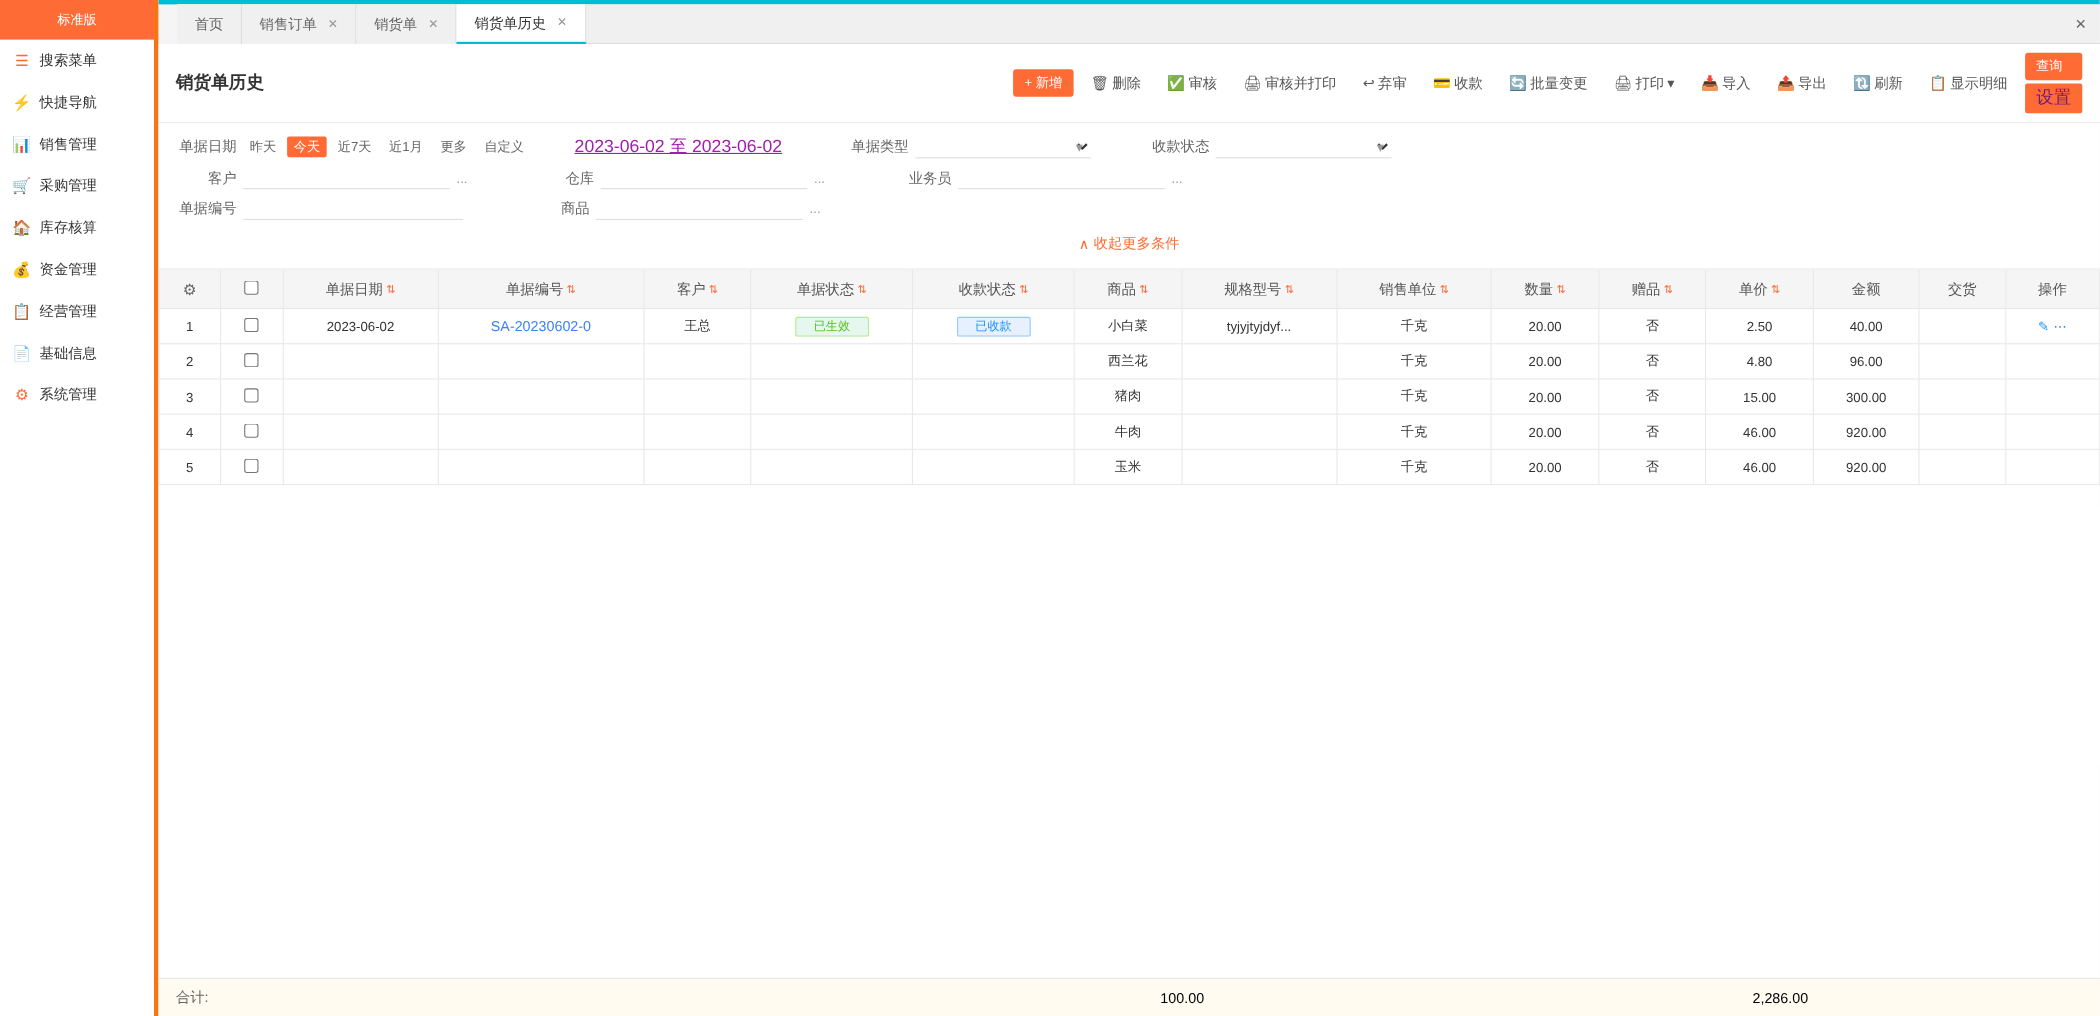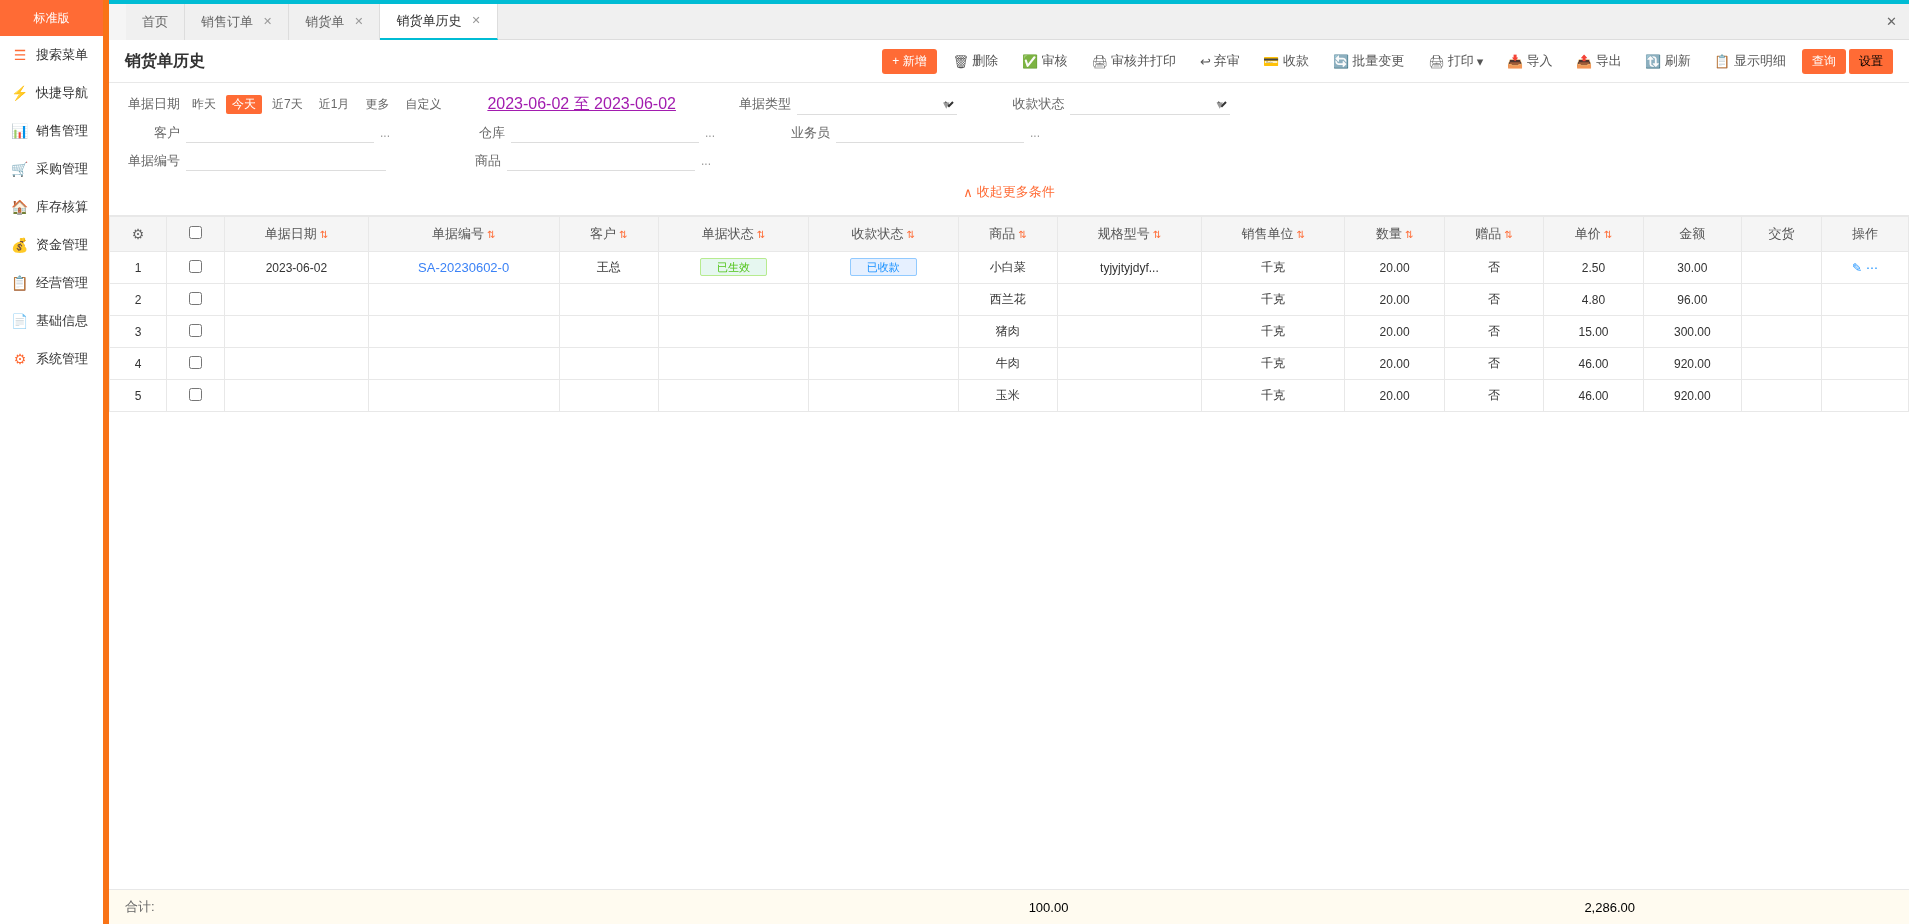--- a/index.html
+++ b/index.html
@@ -1,19 +1,19 @@
 <!DOCTYPE html>
 <html><head>
   <meta charset="utf-8">
   <style>
     * { box-sizing: border-box; margin: 0; padding: 0; font-family: 'Microsoft YaHei', Arial, sans-serif; font-size: 13px; }
     body { display: flex; height: 924px; overflow: hidden; background: #f5f5f5; }
 
     
-    .sidebar { width: 109px; background: #fff; border-right: 6px solid #f97316; display: flex; flex-direction: column; height: 100%; }
+    .sidebar { width: 144px; background: #fff; border-right: 4px solid #f97316; display: flex; flex-direction: column; height: 100%; }
     .sidebar-logo { background: #ff6b35; padding: 8px; color: white; font-size: 12px; text-align: center; height: 36px; display: flex; align-items: center; justify-content: center; }
     .sidebar-item { display: flex; align-items: center; padding: 10px 12px; cursor: pointer; color: #333; gap: 8px; }
     .sidebar-item .icon { width: 16px; height: 16px; display: flex; align-items: center; justify-content: center; color: #ff6b35; font-size: 14px; }
     .sidebar-item-label { font-size: 13px; }
 
     
     .main { flex: 1; display: flex; flex-direction: column; overflow: hidden; }
 
     
     .tab-bar { background: #f0f0f0; display: flex; align-items: center; border-bottom: 1px solid #ddd; height: 36px; padding-left: 0; margin-left: 17px; }
@@ -63,21 +63,21 @@
     
     .pagination { background: #fff; border-top: 1px solid #e8e8e8; padding: 8px 16px; display: flex; align-items: center; justify-content: flex-end; gap: 8px; }
     .page-size-label { color: #666; }
     .page-size-select { border: 1px solid #ddd; padding: 2px 6px; border-radius: 2px; }
     .page-btn { width: 24px; height: 24px; display: flex; align-items: center; justify-content: center; border: 1px solid #ddd; border-radius: 2px; cursor: pointer; color: #666; background: #fff; }
     .page-input { width: 36px; text-align: center; border: 1px solid #ddd; border-radius: 2px; padding: 2px; }
     .page-info { color: #666; }
 
     .teal-bar { height: 4px; background: #00bcd4; }
 
-    .settings-btn { background: #ff6b35; color: #000000; border: none; padding: 3px 10px; border-radius: 2px; cursor: pointer; font-size: 12px; }
+    .settings-btn { background: #ff6b35; color: #701a75; border: none; padding: 3px 10px; border-radius: 2px; cursor: pointer; font-size: 16px; }
 
     .gear-icon { font-size: 14px; cursor: pointer; color: #666; }
 
     th .sort-wrap { display: flex; align-items: center; justify-content: center; gap: 3px; }
   </style>
 </head>
 <body>
 
 <div class="sidebar">
   <div class="sidebar-logo">标准版</div>
@@ -183,21 +183,21 @@
         <span>导出</span>
       </button>
       <button class="toolbar-btn">
         <span>🔃</span>
         <span>刷新</span>
       </button>
       <button class="toolbar-btn">
         <span>📋</span>
         <span>显示明细</span>
       </button>
-      <div style="display:flex; flex-direction:row; gap:3px;">
+      <div style="display:flex; flex-direction:column; gap:3px;">
         <button class="toolbar-btn orange-btn">查询</button>
         <button class="settings-btn">设置</button>
       </div>
     </div>
   </div>
 
   <div class="filter-area">
     <div class="filter-row">
       <div class="filter-item">
         <span class="filter-label">单据日期</span>
@@ -343,21 +343,21 @@
             <td><a class="link-text">SA-20230602-0</a></td>
             <td>王总</td>
             <td><span class="status-badge status-active">已生效</span></td>
             <td><span class="status-badge status-collected">已收款</span></td>
             <td>小白菜</td>
             <td>tyjyjtyjdyf...</td>
             <td>千克</td>
             <td>20.00</td>
             <td>否</td>
             <td>2.50</td>
-            <td>30.00</td>
+            <td>40.00</td>
             <td></td>
             <td><span class="action-btn">✎</span><span class="action-btn">⋯</span></td>
           </tr>
           <tr>
             <td>2</td>
             <td><input type="checkbox" style=""></td>
             <td></td>
             <td></td>
             <td></td>
             <td></td>

